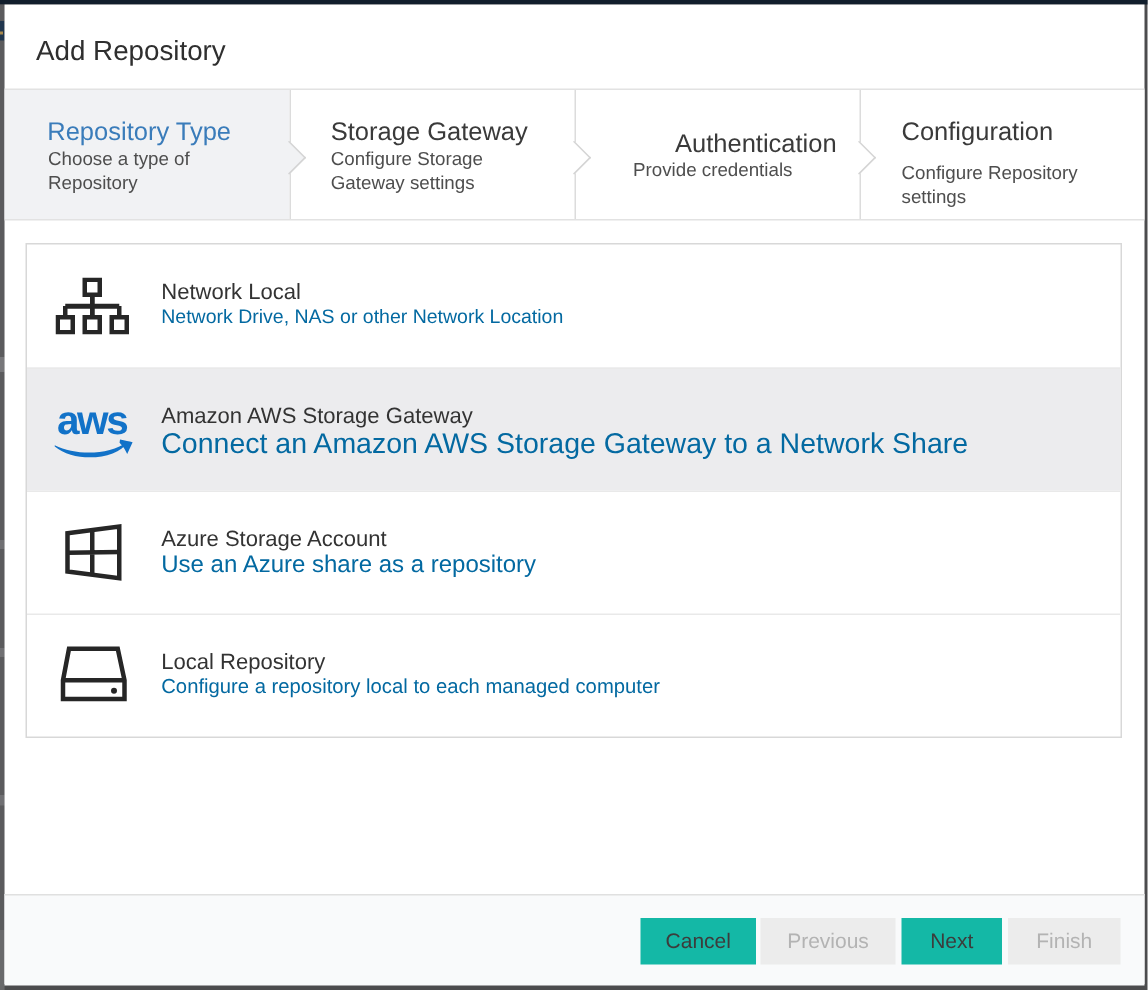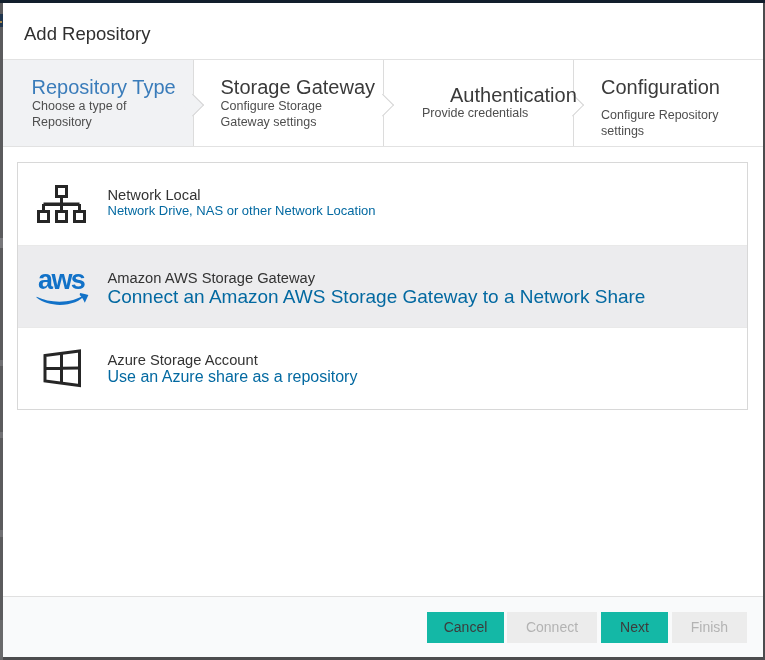--- a/index.html
+++ b/index.html
@@ -17,21 +17,21 @@
   #stepper{position:absolute;left:0;top:56px;width:760px;height:86px;
            border-top:1px solid #e2e2e2;border-bottom:1px solid #e2e2e2;}
   .cell{position:absolute;top:0;height:86px;}
   .c1{left:0;width:190px;background:#f1f2f4;}
   .c2{left:190px;width:190px;background:#fff;}
   .c3{left:380px;width:190px;background:#fff;}
   .c4{left:570px;width:190px;background:#fff;}
   .sep{position:absolute;top:0;width:1px;height:86px;background:#dcdcdc;}
   .chev{position:absolute;width:14.5px;height:14.5px;transform:rotate(45deg);
         border-top:1px solid #d4d4d4;border-right:1px solid #d4d4d4;}
-  .st-title{position:absolute;font-size:20px;color:#3a3a3a;line-height:17px;white-space:nowrap;}
+  .st-title{position:absolute;font-size:17px;color:#3a3a3a;line-height:17px;white-space:nowrap;}
   .st-sub{position:absolute;font-size:12.5px;color:#4e4e4e;line-height:16px;white-space:nowrap;}
   .blue{color:#3a7cba;}
 
   
   #list{position:absolute;left:14px;top:159px;width:729px;border:1px solid #d8d8d8;background:#fff;}
   .row{position:relative;height:82px;}
   .row + .row{border-top:1px solid #e9e9e9;height:81px;}
   .row.sel{background:#ececee;}
   .r-title{position:absolute;left:89.5px;top:23.5px;font-size:14.7px;color:#333;white-space:nowrap;}
   .r-sub{position:absolute;left:89.5px;top:39.5px;font-size:13.2px;color:#0369a1;white-space:nowrap;}
@@ -113,21 +113,32 @@
       <div class="row">
         <svg class="icon" style="left:23.5px;top:19.5px;" width="41" height="41" viewBox="0 0 41 41">
           <g fill="none" stroke="#262626" stroke-width="3">
             <path d="M3 7.5 L37.5 3 V37.5 L3 33 Z"></path>
             <path d="M19.5 5 V35.5 M3 20.5 L37.5 20"></path>
           </g>
         </svg>
         <div class="r-title">Azure Storage Account</div>
         <div class="r-sub" style="font-size:16px;">Use an Azure share as a repository</div>
       </div>
+      <div class="row">
+        <svg class="icon" style="left:20.5px;top:18.5px;" width="48" height="41" viewBox="0 0 48 41">
+          <g fill="none" stroke="#262626" stroke-width="3">
+            <path d="M7 3.5 H39.5 L44 24.5 V37 H3 V24.5 Z"></path>
+            <path d="M3 24.5 H44"></path>
+          </g>
+          <circle cx="37" cy="31.5" r="2" fill="#262626"></circle>
+        </svg>
+        <div class="r-title">Local Repository</div>
+        <div class="r-sub" style="font-size:13.5px;">Configure a repository local to each managed computer</div>
+      </div>
     </div>
 
     <div id="footer">
       <div class="btn" style="left:424px;width:77px;">Cancel</div>
-      <div class="btn dis" style="left:504px;width:90px;">Connect</div>
+      <div class="btn dis" style="left:504px;width:90px;">Previous</div>
       <div class="btn" style="left:598px;width:67px;">Next</div>
       <div class="btn dis" style="left:669px;width:75px;">Finish</div>
     </div>
   </div>
 
 </body></html>

